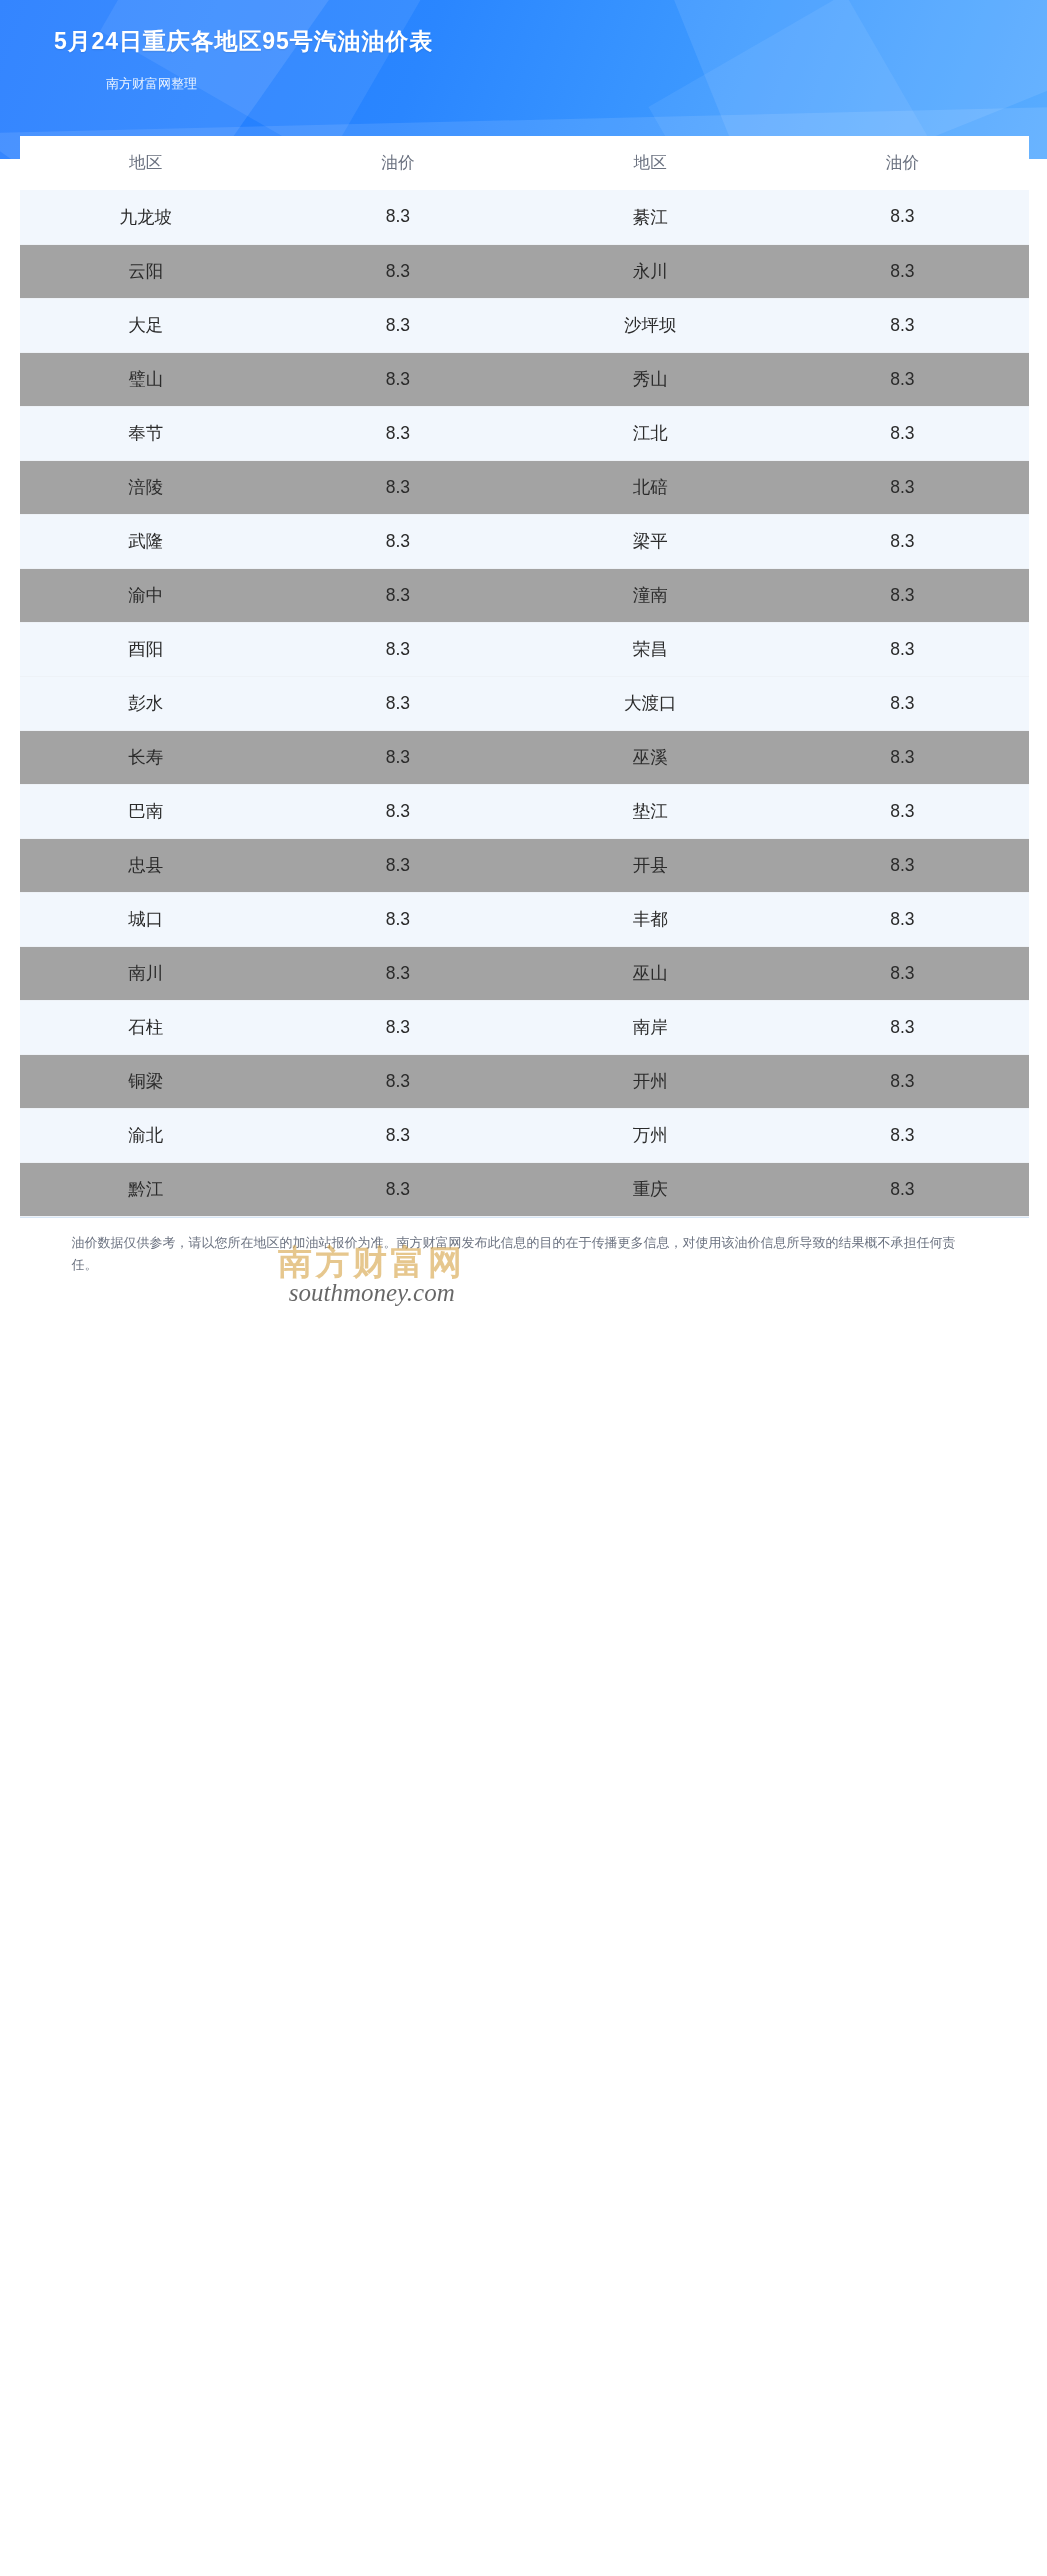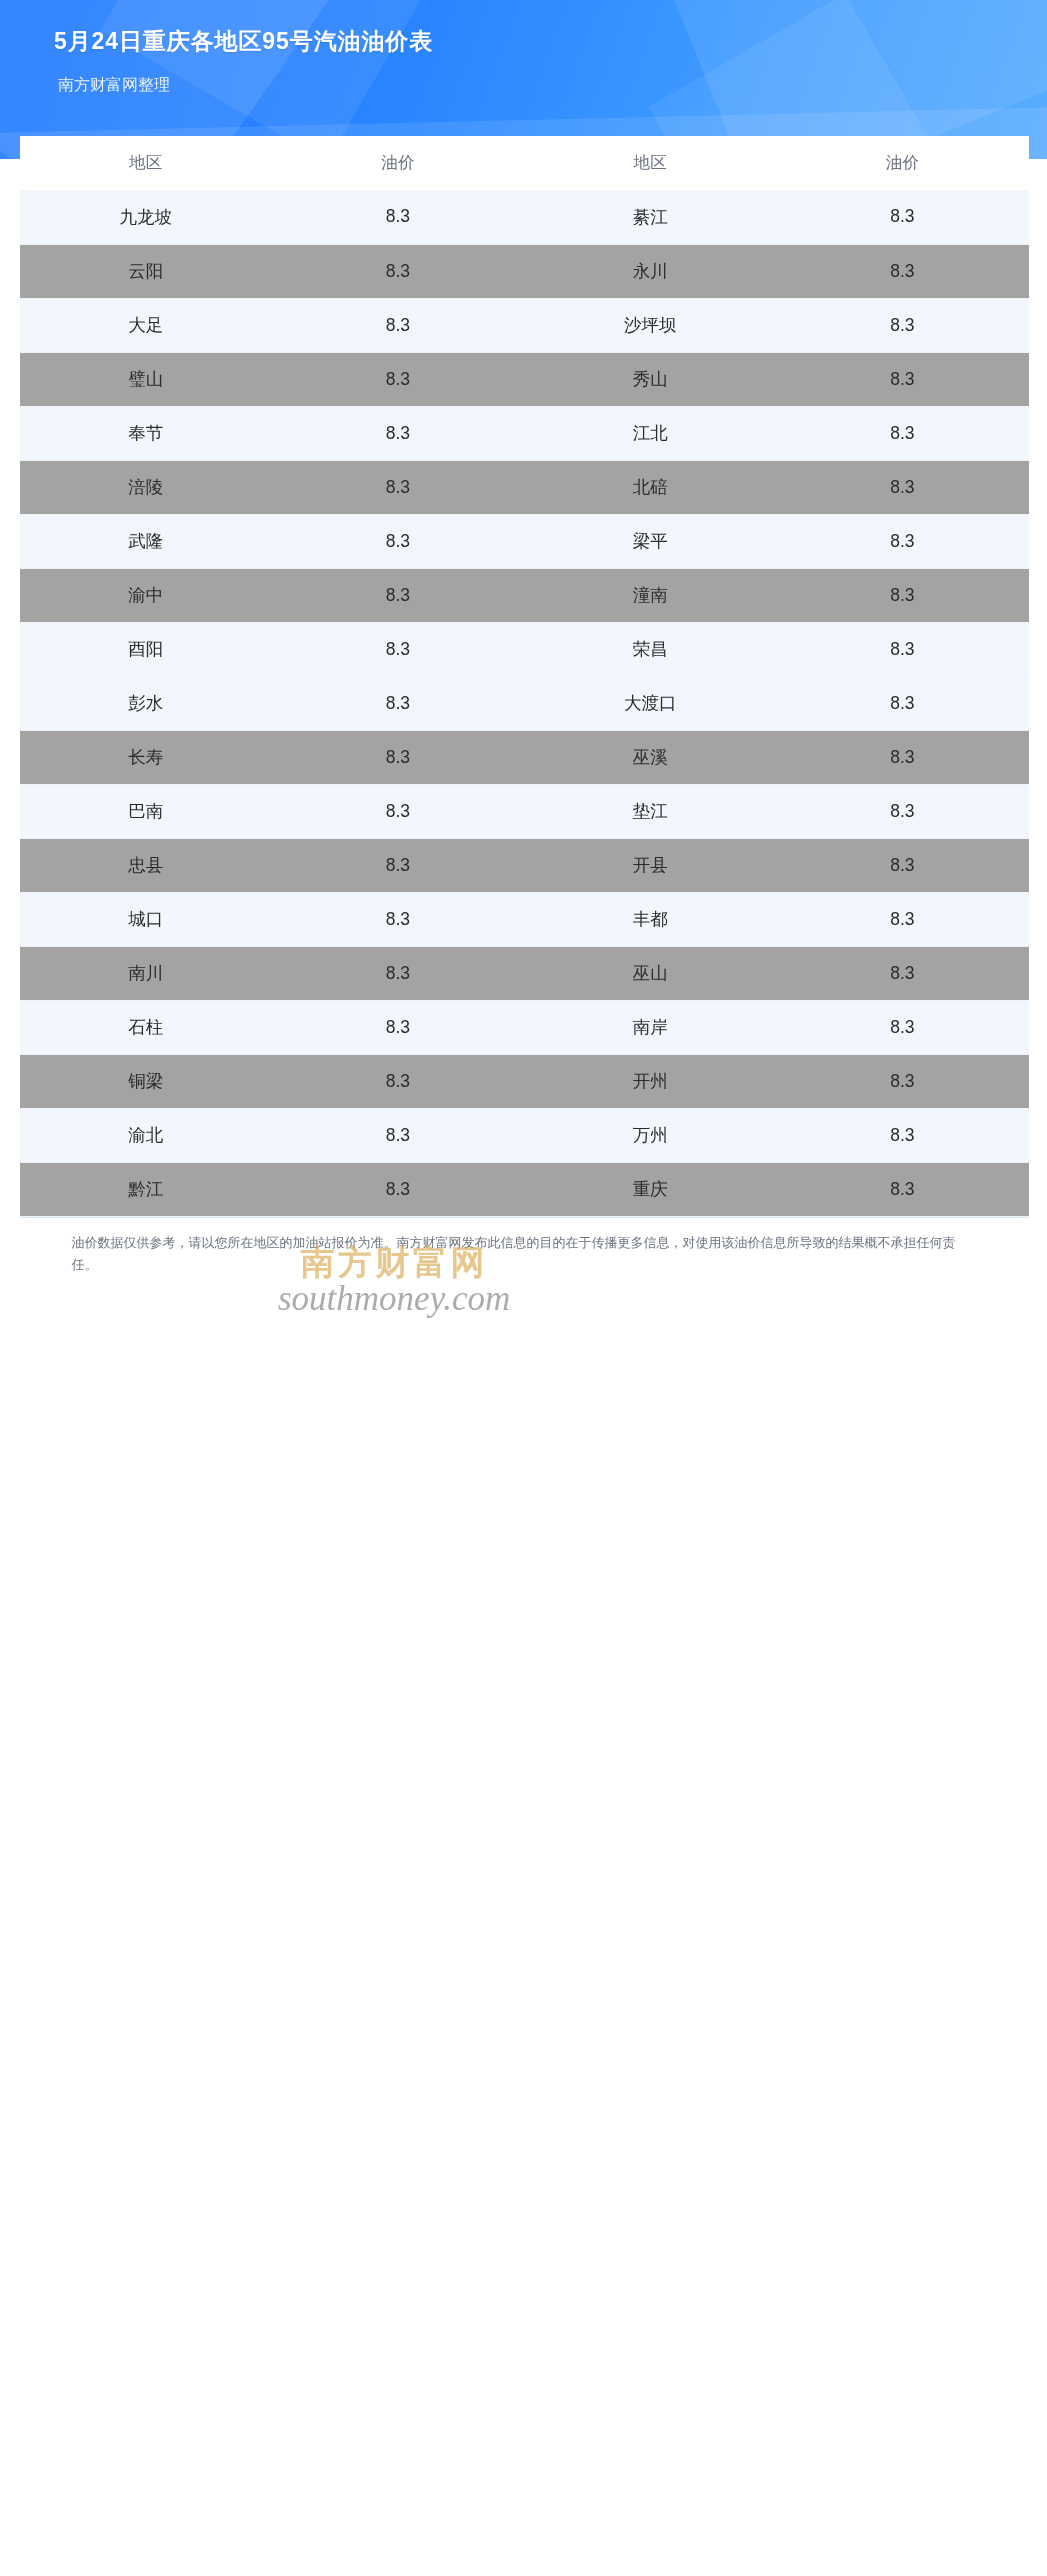--- a/index.html
+++ b/index.html
@@ -63,22 +63,23 @@
     font-size: 23px;
     font-weight: bold;
     letter-spacing: 0.9px;
     padding: 26px 0 0 54px;
     text-shadow: 0 0.9px 1.7px rgba(0,0,0,0.10);
   }
   .subtitle {
     position: relative;
     z-index: 3;
     color: #eaf3ff;
-    font-size: 16px;
+    font-size: 13px;
     padding: 17.5px 0 0 58px;
+    margin-left: 48px;
   }
   
   .card {
     width: 1009px;
     margin: 0 auto;
     position: relative;
     top: -23px;
     background: #ffffff;
     border-radius: 3.5px;
     box-shadow: 0 0 0 rgba(0,0,0,0);
@@ -124,22 +125,22 @@
     font-size: 34px;
     color: #d9a84f;
     letter-spacing: 3.5px;
     font-weight: bold;
     text-align: center;
     opacity: 0.85;
   }
   .wm-en {
     font-family: "Liberation Serif", "DejaVu Serif", serif;
     font-style: italic;
-    font-size: 35px;
-    color: #737373;
+    font-size: 25px;
+    color: #000000;
     margin-top: -7px;
     text-align: center;
     opacity: 0.8;
   }
   .wm-flame {
     position: absolute;
     left: -107px;
     top: 15.7px;
     width: 0; height: 0;
   }

